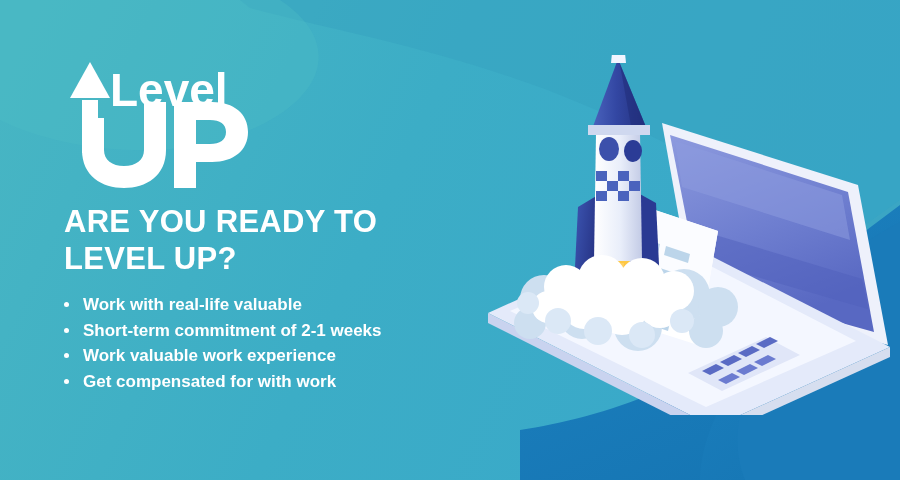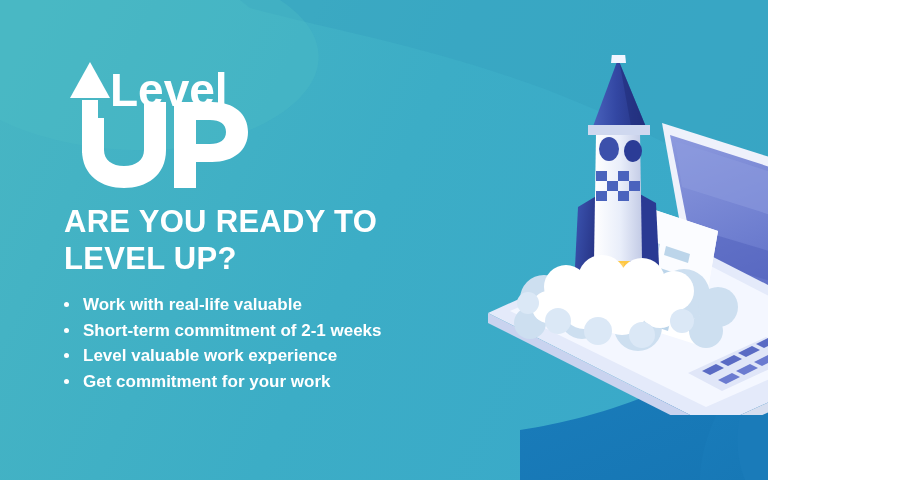--- a/index.html
+++ b/index.html
@@ -2,21 +2,21 @@
 <html><head>
 <meta charset="utf-8">
 <style>
   html, body {
     margin: 0;
     padding: 0;
     background: #ffffff;
   }
   .banner {
     position: relative;
-    width: 768px;
+    width: 900px;
     height: 480px;
     overflow: hidden;
     font-family: "Liberation Sans", sans-serif;
     background: linear-gradient(100deg, #47b5c4 0%, #3cadc6 45%, #3aa9c9 100%);
   }
   .bg-layer {
     position: absolute;
     inset: 0;
     width: 900px;
     height: 480px;
@@ -287,22 +287,22 @@
       <li>
         <span class="dot"></span>
         <span>Work with real-life valuable</span>
       </li>
       <li>
         <span class="dot"></span>
         <span>Short-term commitment of 2-1 weeks</span>
       </li>
       <li>
         <span class="dot"></span>
-        <span>Level valuable work experience</span>
+        <span>Work valuable work experience</span>
       </li>
       <li>
         <span class="dot"></span>
-        <span>Get commitment for your work</span>
+        <span>Get compensated for with work</span>
       </li>
     </ul>
 
   </div>
 </div>
 
 </body></html>

